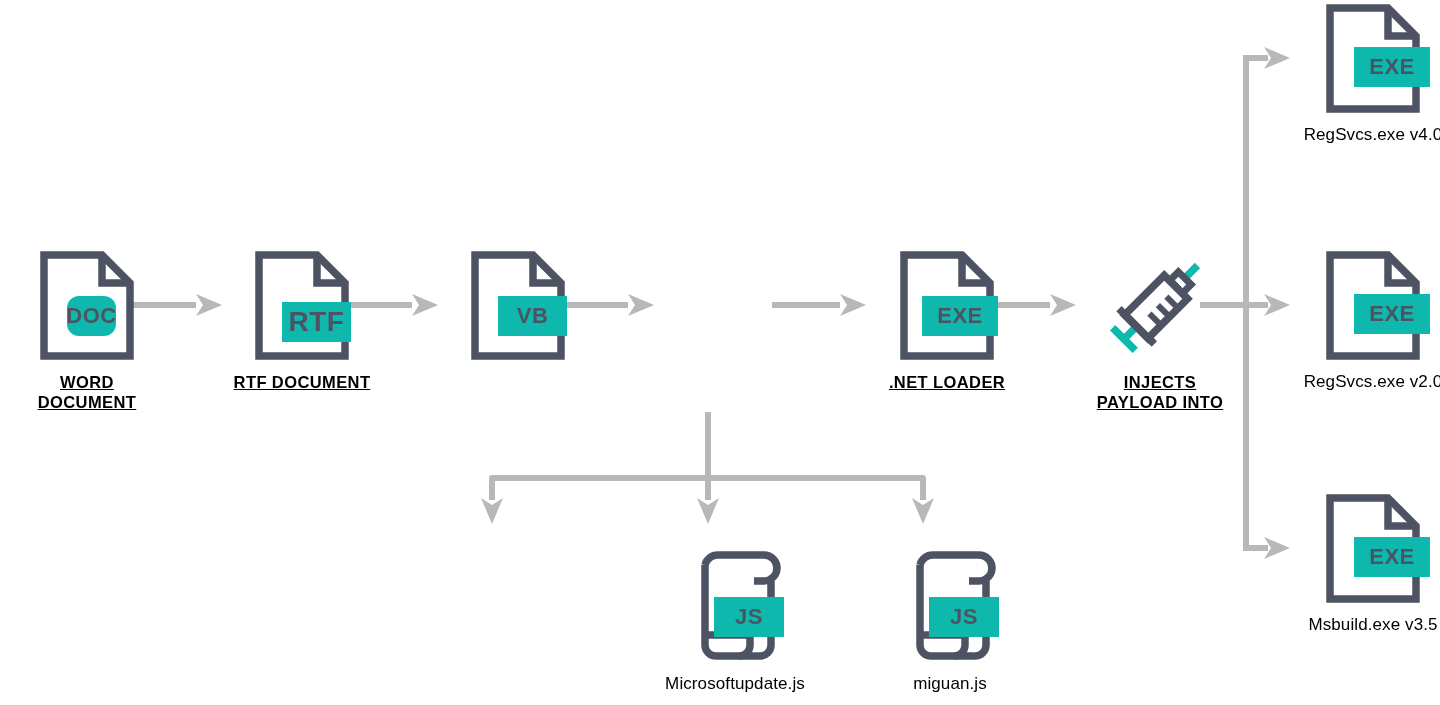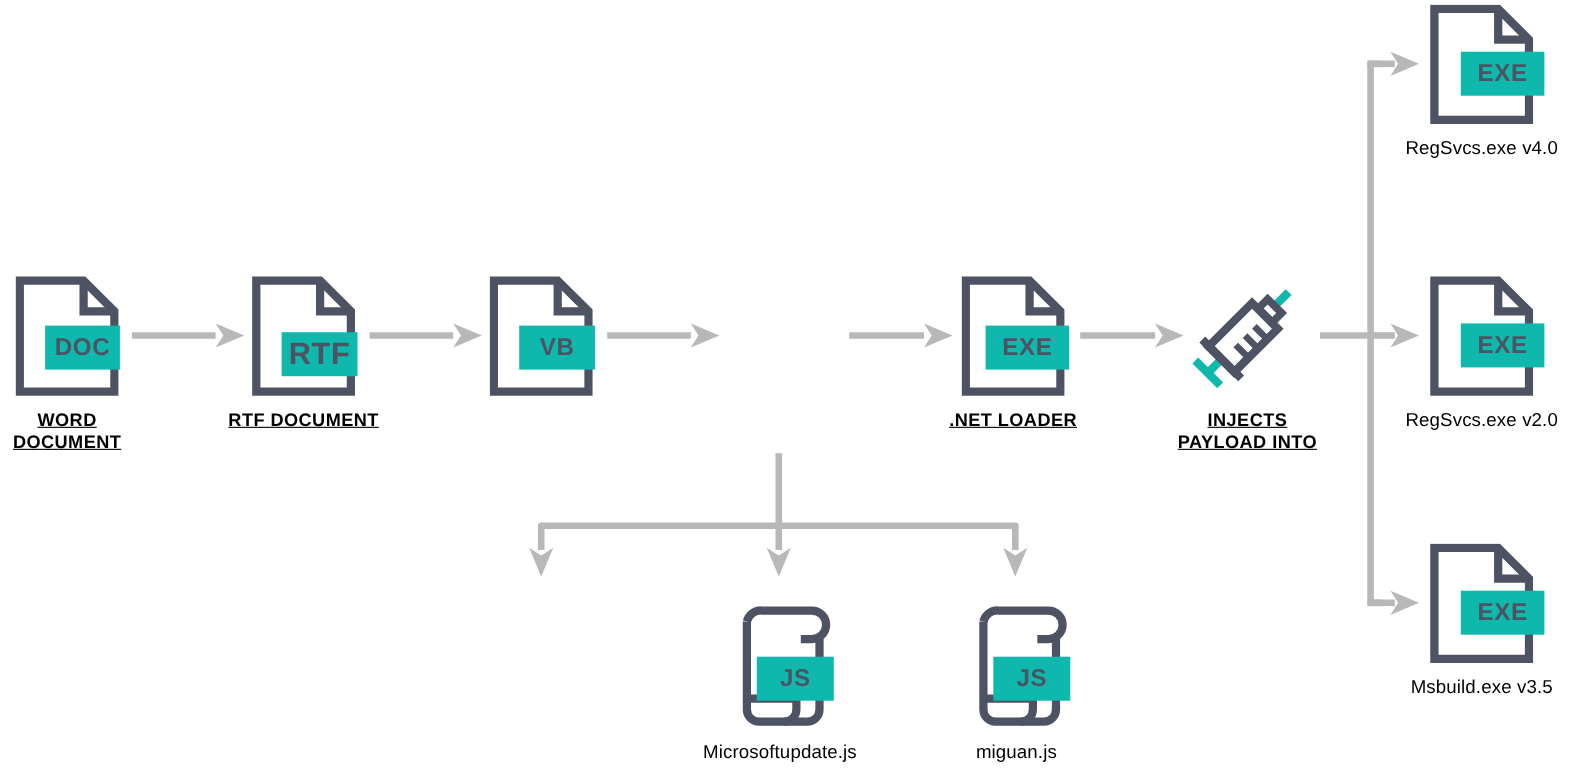--- a/index.html
+++ b/index.html
@@ -21,20 +21,21 @@
   }
   #wires {
     position: absolute;
     left: 0;
     top: 0;
     width: 1440px;
     height: 705px;
   }
   .node {
     position: absolute;
+    margin-left: 26px;
   }
   .node-art {
     position: relative;
   }
   .node-label {
     position: absolute;
     left: 50%;
     transform: translateX(-50%);
     text-align: center;
     color: #000000;
@@ -125,21 +126,21 @@
     </g>
   </svg>
 
   <div class="node" style="left:14px; top:251px; width:94px;">
     <div class="node-art" style="width:94px; height:109px;">
       <svg width="94" height="109" viewBox="0 0 94 109">
         <path d="M4,4 H62 L90,32 V105 H4 Z" fill="#fff" stroke="#4d5362" stroke-width="7.5" stroke-linejoin="miter"></path>
         <path d="M62,4 V32 H90" fill="none" stroke="#4d5362" stroke-width="7.5" stroke-linejoin="miter"></path>
       </svg>
     </div>
-    <div class="badge" style="left:27px; top:45px; width:68px; height:40px; font-size:22px;">DOC</div>
+    <div class="badge" style="left:27px; top:45px; width:49px; height:40px; font-size:22px;border-radius:12px;">DOC</div>
     <div class="node-label label-chain" style="top:121px;">WORD
 DOCUMENT</div>
   </div>
 
   <div class="node" style="left:229px; top:251px; width:94px;">
     <div class="node-art" style="width:94px; height:109px;">
       <svg width="94" height="109" viewBox="0 0 94 109">
         <path d="M4,4 H62 L90,32 V105 H4 Z" fill="#fff" stroke="#4d5362" stroke-width="7.5" stroke-linejoin="miter"></path>
         <path d="M62,4 V32 H90" fill="none" stroke="#4d5362" stroke-width="7.5" stroke-linejoin="miter"></path>
       </svg>

